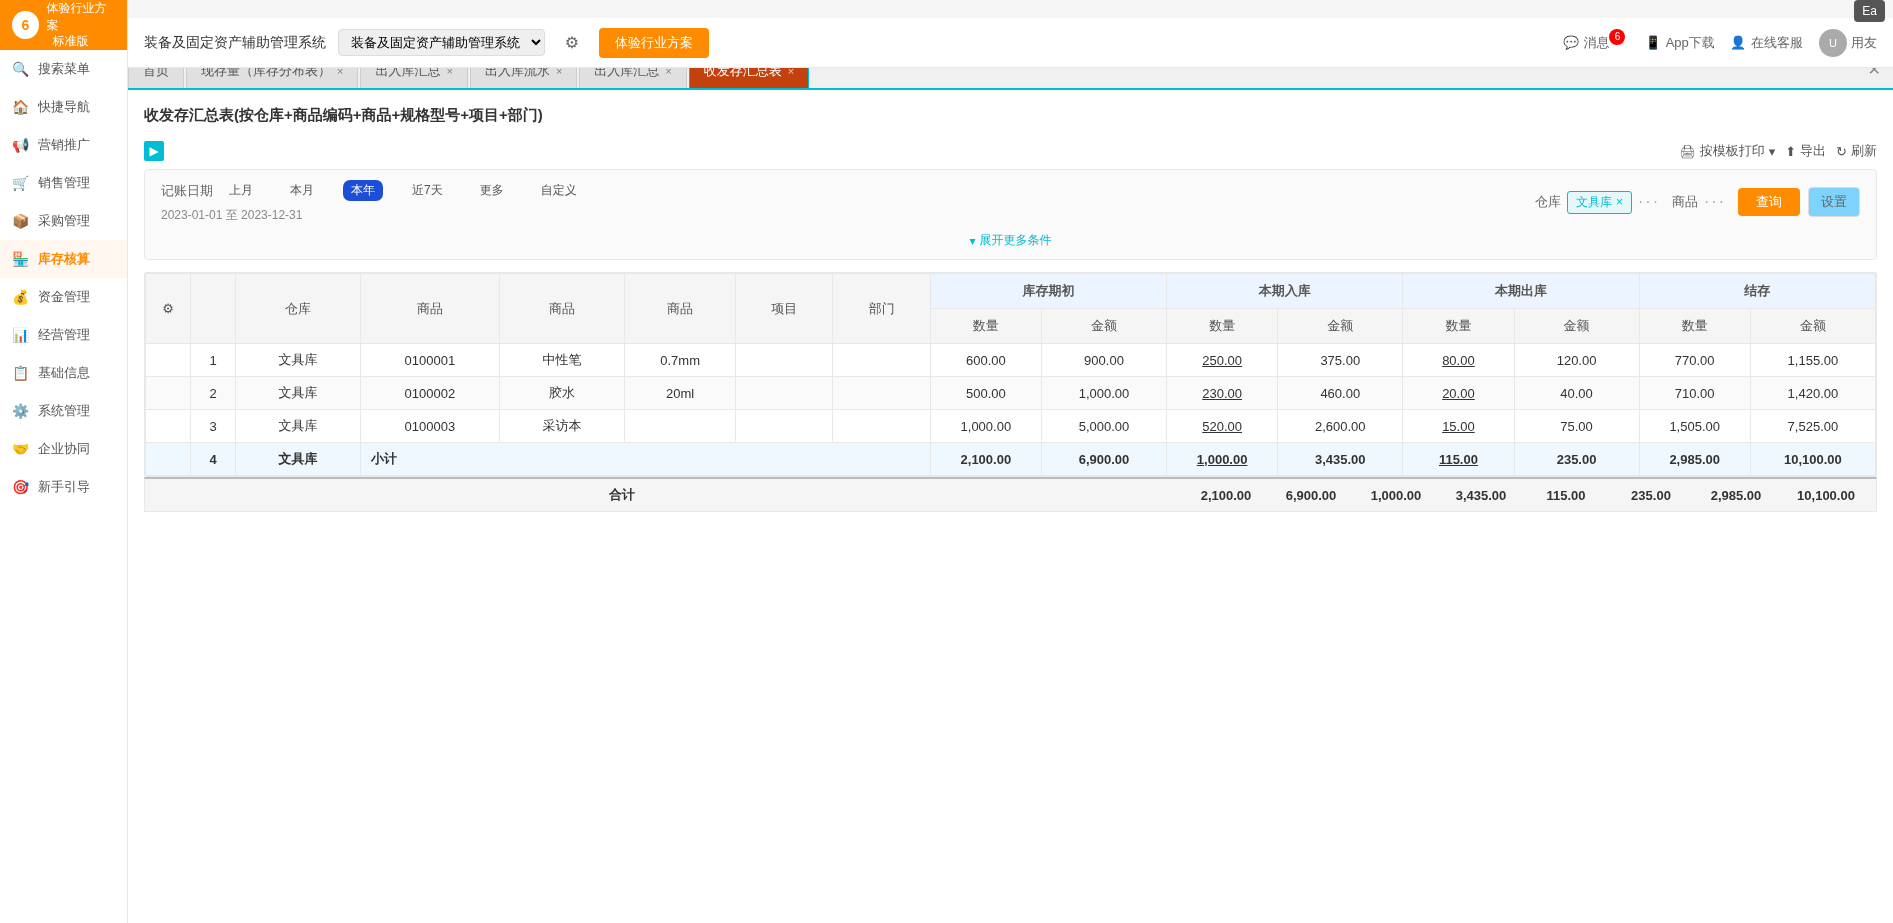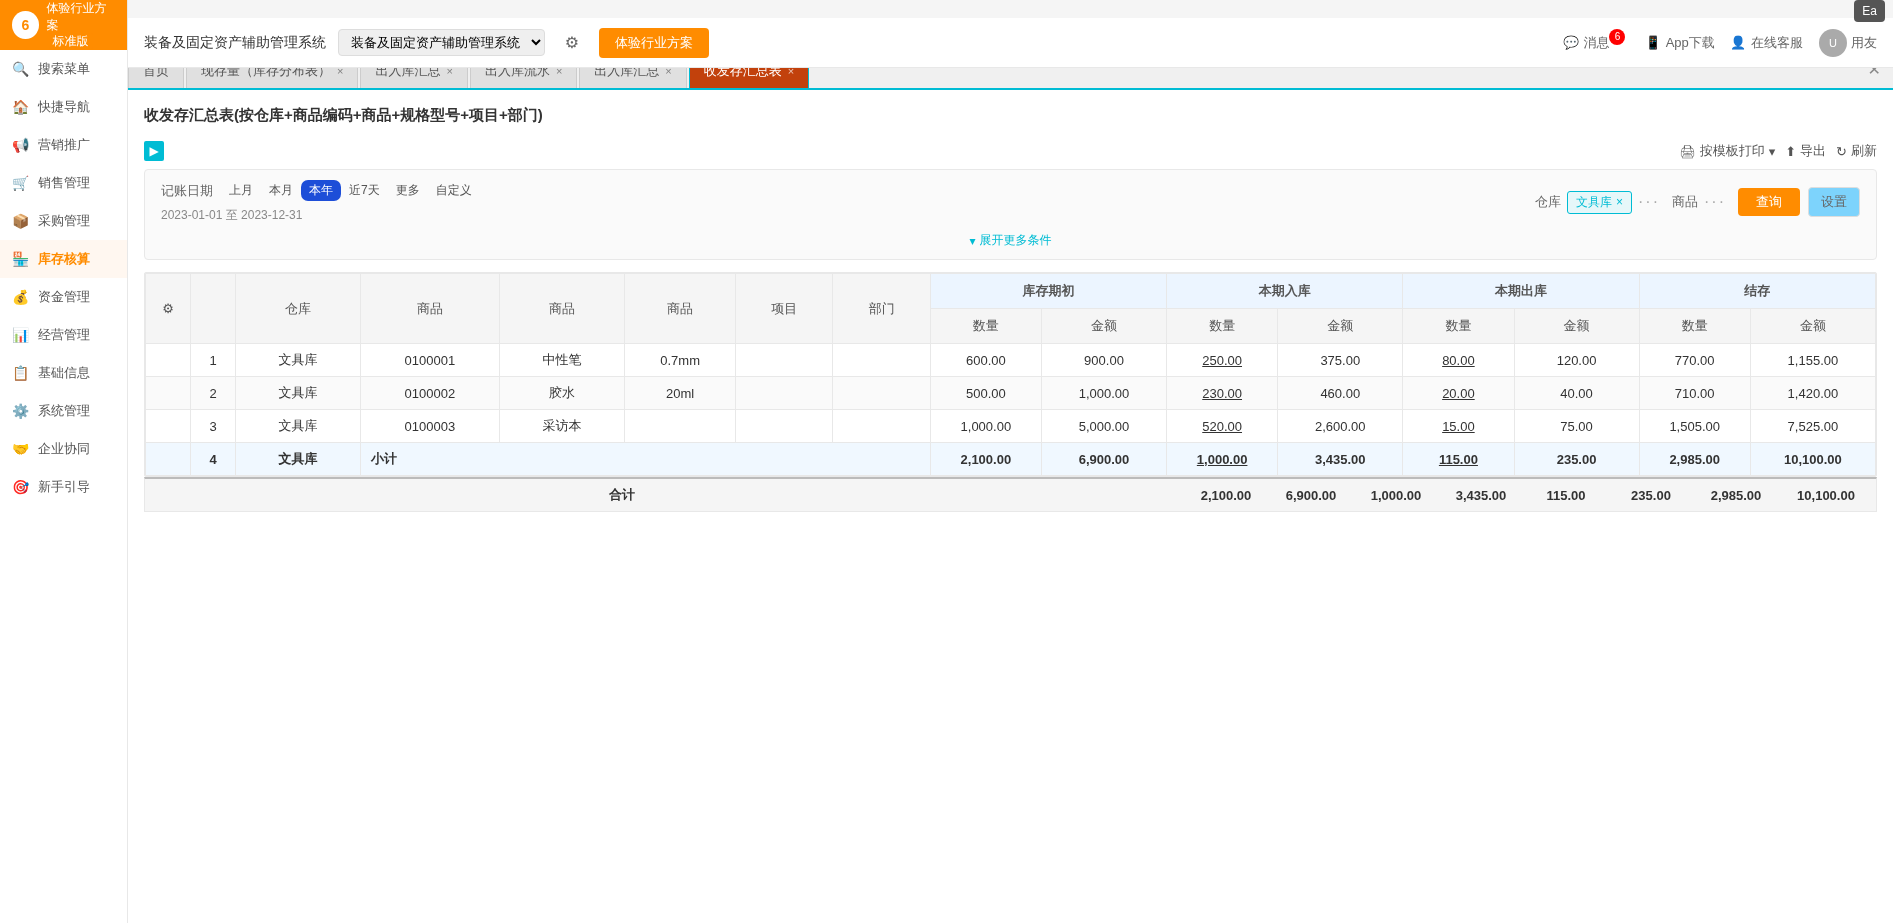--- a/index.html
+++ b/index.html
@@ -38,21 +38,21 @@
     
     .main { margin-left: 128px; margin-top: 90px; padding: 16px; background: #fff; min-height: calc(100vh - 90px); }
 
     
     .page-title { font-size: 15px; font-weight: bold; color: #333; margin-bottom: 16px; }
 
     
     .filter-bar { background: #fafafa; border: 1px solid #e8e8e8; border-radius: 4px; padding: 10px 16px; margin-bottom: 12px; }
     .filter-row { display: flex; align-items: center; gap: 12px; flex-wrap: wrap; }
     .filter-label { color: #666; font-size: 13px; white-space: nowrap; }
-    .filter-date-btns { display: flex; gap: 0; align-items: center; }
+    .filter-date-btns { display: flex; gap: 21px; align-items: center; }
     .date-btn { padding: 2px 8px; border-radius: 3px; cursor: pointer; font-size: 12px; color: #555; background: none; border: none; }
     .date-btn.active { background: #1d4ed8; color: #fff; border-radius: 7px; }
     .date-range { font-size: 12px; color: #888; margin-top: 2px; }
     .filter-warehouse { display: flex; align-items: center; gap: 6px; }
     .warehouse-tag { background: #e6f7f9; border: 1px solid #00bcd4; color: #00bcd4; padding: 2px 8px; border-radius: 3px; font-size: 12px; display: flex; align-items: center; gap: 4px; }
     .warehouse-tag .remove { cursor: pointer; font-size: 12px; }
     .query-btn { background: #ff8c00; color: #fff; border: none; border-radius: 4px; padding: 5px 18px; font-size: 13px; cursor: pointer; }
     .settings-btn { background: #7dd3fc; color: #666; border: 1px solid #ddd; border-radius: 4px; padding: 5px 12px; font-size: 13px; cursor: pointer; }
     .expand-btn { color: #00bcd4; font-size: 12px; cursor: pointer; display: flex; align-items: center; gap: 4px; }
 

